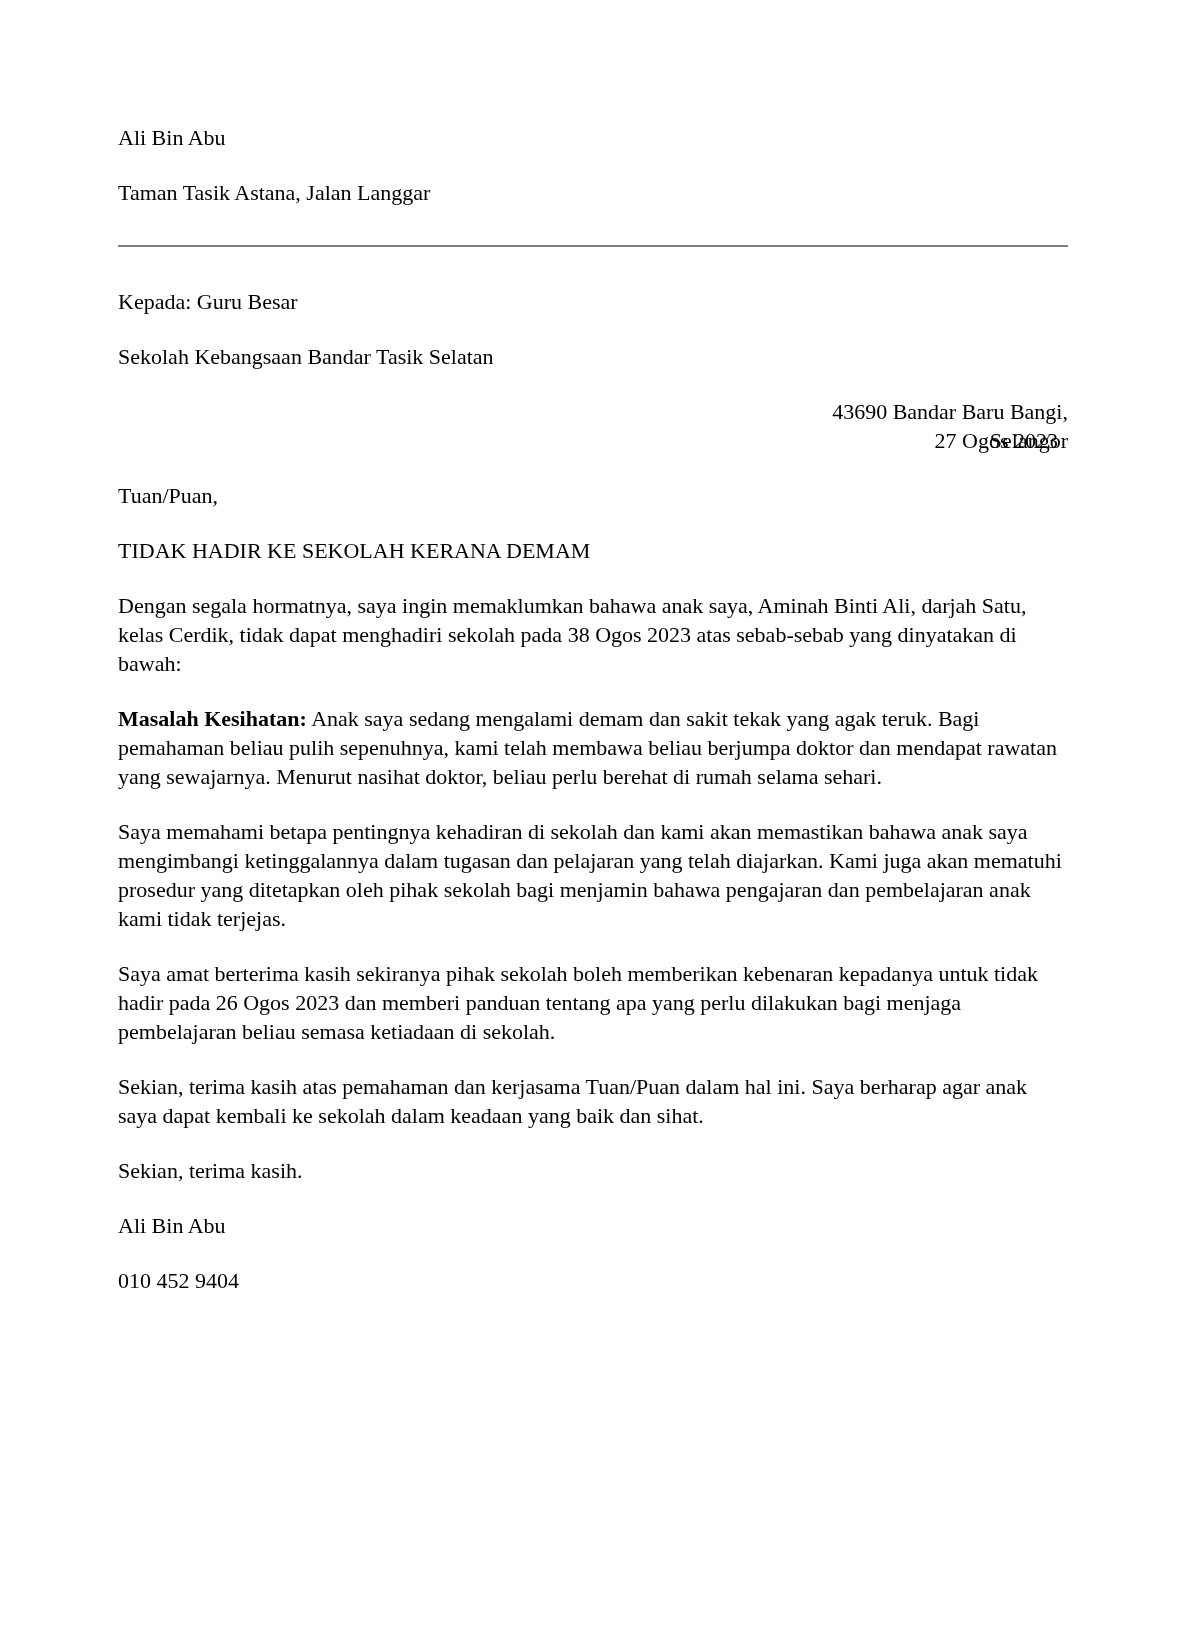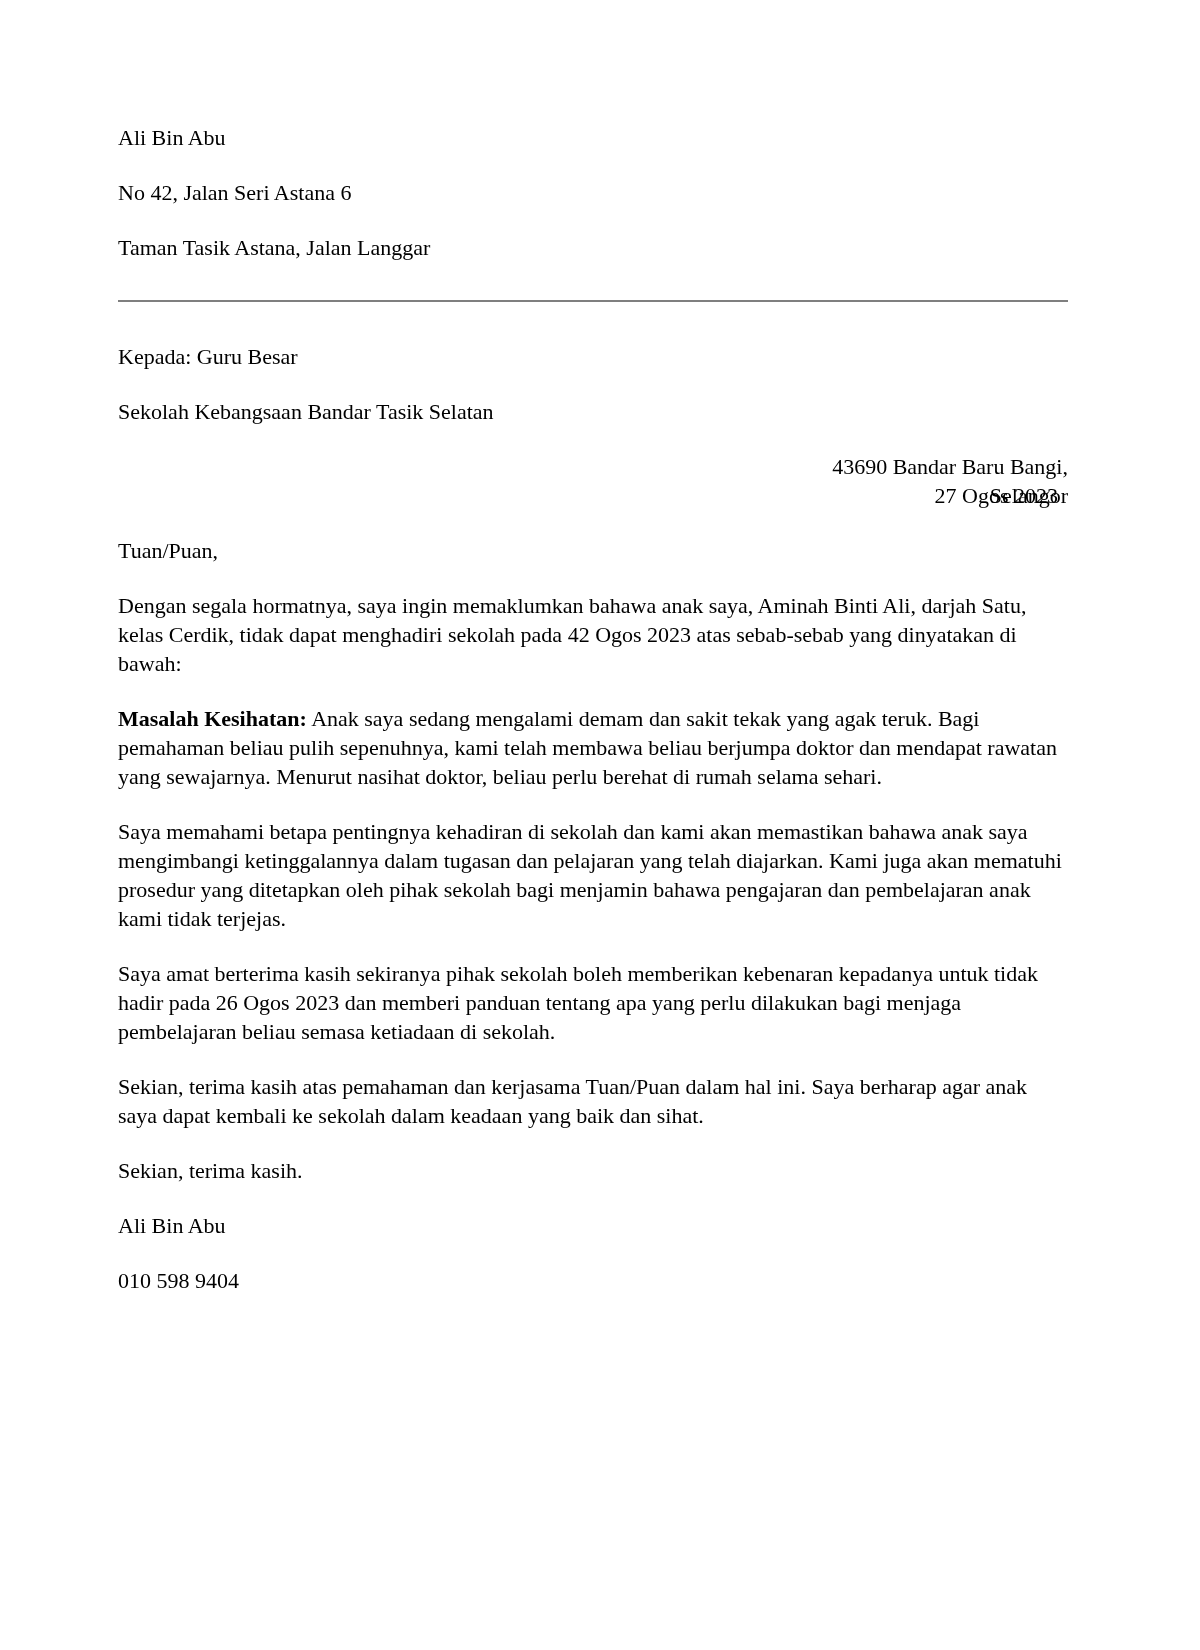--- a/index.html
+++ b/index.html
@@ -33,47 +33,47 @@
   }
   .subject { margin: 0 0 26px 0; font-weight: normal; }
   strong.label { font-weight: bold; }
 </style>
 </head>
 <body>
 
 <div class="page">
 
   <p>Ali Bin Abu</p>
-  <p>No 42, Jalan Seri Astana 6</p>
   <p>Taman Tasik Astana, Jalan Langgar</p>
 
   <hr class="divider">
 
   <p>Kepada: Guru Besar</p>
   <p>Sekolah Kebangsaan Bandar Tasik Selatan</p>
 
   <div class="city-date">
     <span class="line">43690 Bandar Baru Bangi,</span>
     <span class="line">Selangor</span>
     <span class="date">27 Ogos 2023</span>
   </div>
 
   <p>Tuan/Puan,</p>
 
+  <p class="subject">TIDAK HADIR KE SEKOLAH KERANA DEMAM</p>
 
-  <p class="para">Dengan segala hormatnya, saya ingin memaklumkan bahawa anak saya, Aminah Binti Ali, darjah Satu, kelas Cerdik, tidak dapat menghadiri sekolah pada 42 Ogos 2023 atas sebab-sebab yang dinyatakan di bawah:</p>
+  <p class="para">Dengan segala hormatnya, saya ingin memaklumkan bahawa anak saya, Aminah Binti Ali, darjah Satu, kelas Cerdik, tidak dapat menghadiri sekolah pada 38 Ogos 2023 atas sebab-sebab yang dinyatakan di bawah:</p>
 
   <p class="para"><strong class="label">Masalah Kesihatan:</strong><span> Anak saya sedang mengalami demam dan sakit tekak yang agak teruk. Bagi pemahaman beliau pulih sepenuhnya, kami telah membawa beliau berjumpa doktor dan mendapat rawatan yang sewajarnya. Menurut nasihat doktor, beliau perlu berehat di rumah selama sehari.</span></p>
 
   <p class="para">Saya memahami betapa pentingnya kehadiran di sekolah dan kami akan memastikan bahawa anak saya mengimbangi ketinggalannya dalam tugasan dan pelajaran yang telah diajarkan. Kami juga akan mematuhi prosedur yang ditetapkan oleh pihak sekolah bagi menjamin bahawa pengajaran dan pembelajaran anak kami tidak terjejas.</p>
 
   <p class="para">Saya amat berterima kasih sekiranya pihak sekolah boleh memberikan kebenaran kepadanya untuk tidak hadir pada 26 Ogos 2023 dan memberi panduan tentang apa yang perlu dilakukan bagi menjaga pembelajaran beliau semasa ketiadaan di sekolah.</p>
 
   <p class="para">Sekian, terima kasih atas pemahaman dan kerjasama Tuan/Puan dalam hal ini. Saya berharap agar anak saya dapat kembali ke sekolah dalam keadaan yang baik dan sihat.</p>
 
   <p>Sekian, terima kasih.</p>
 
 
   <p>Ali Bin Abu</p>
 
-  <p>010 598 9404</p>
+  <p>010 452 9404</p>
 
 </div>
 
 </body></html>

